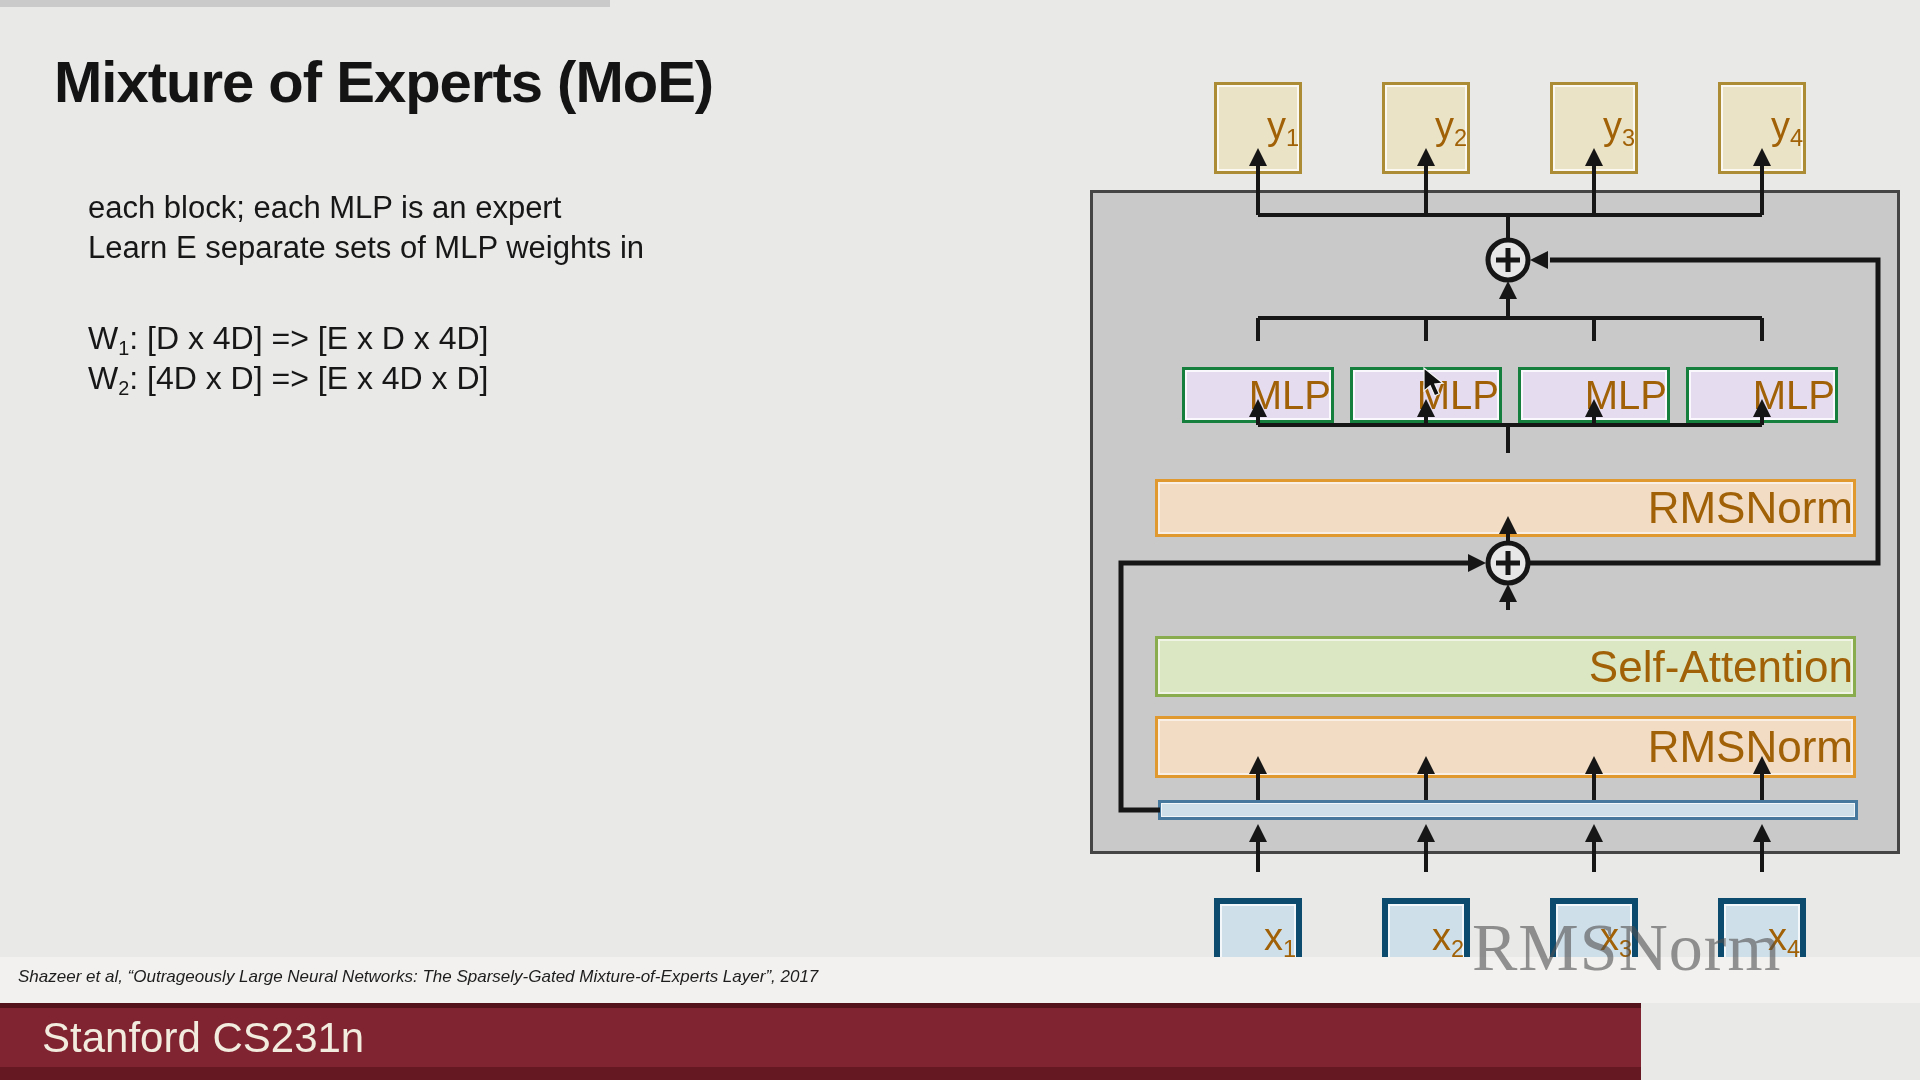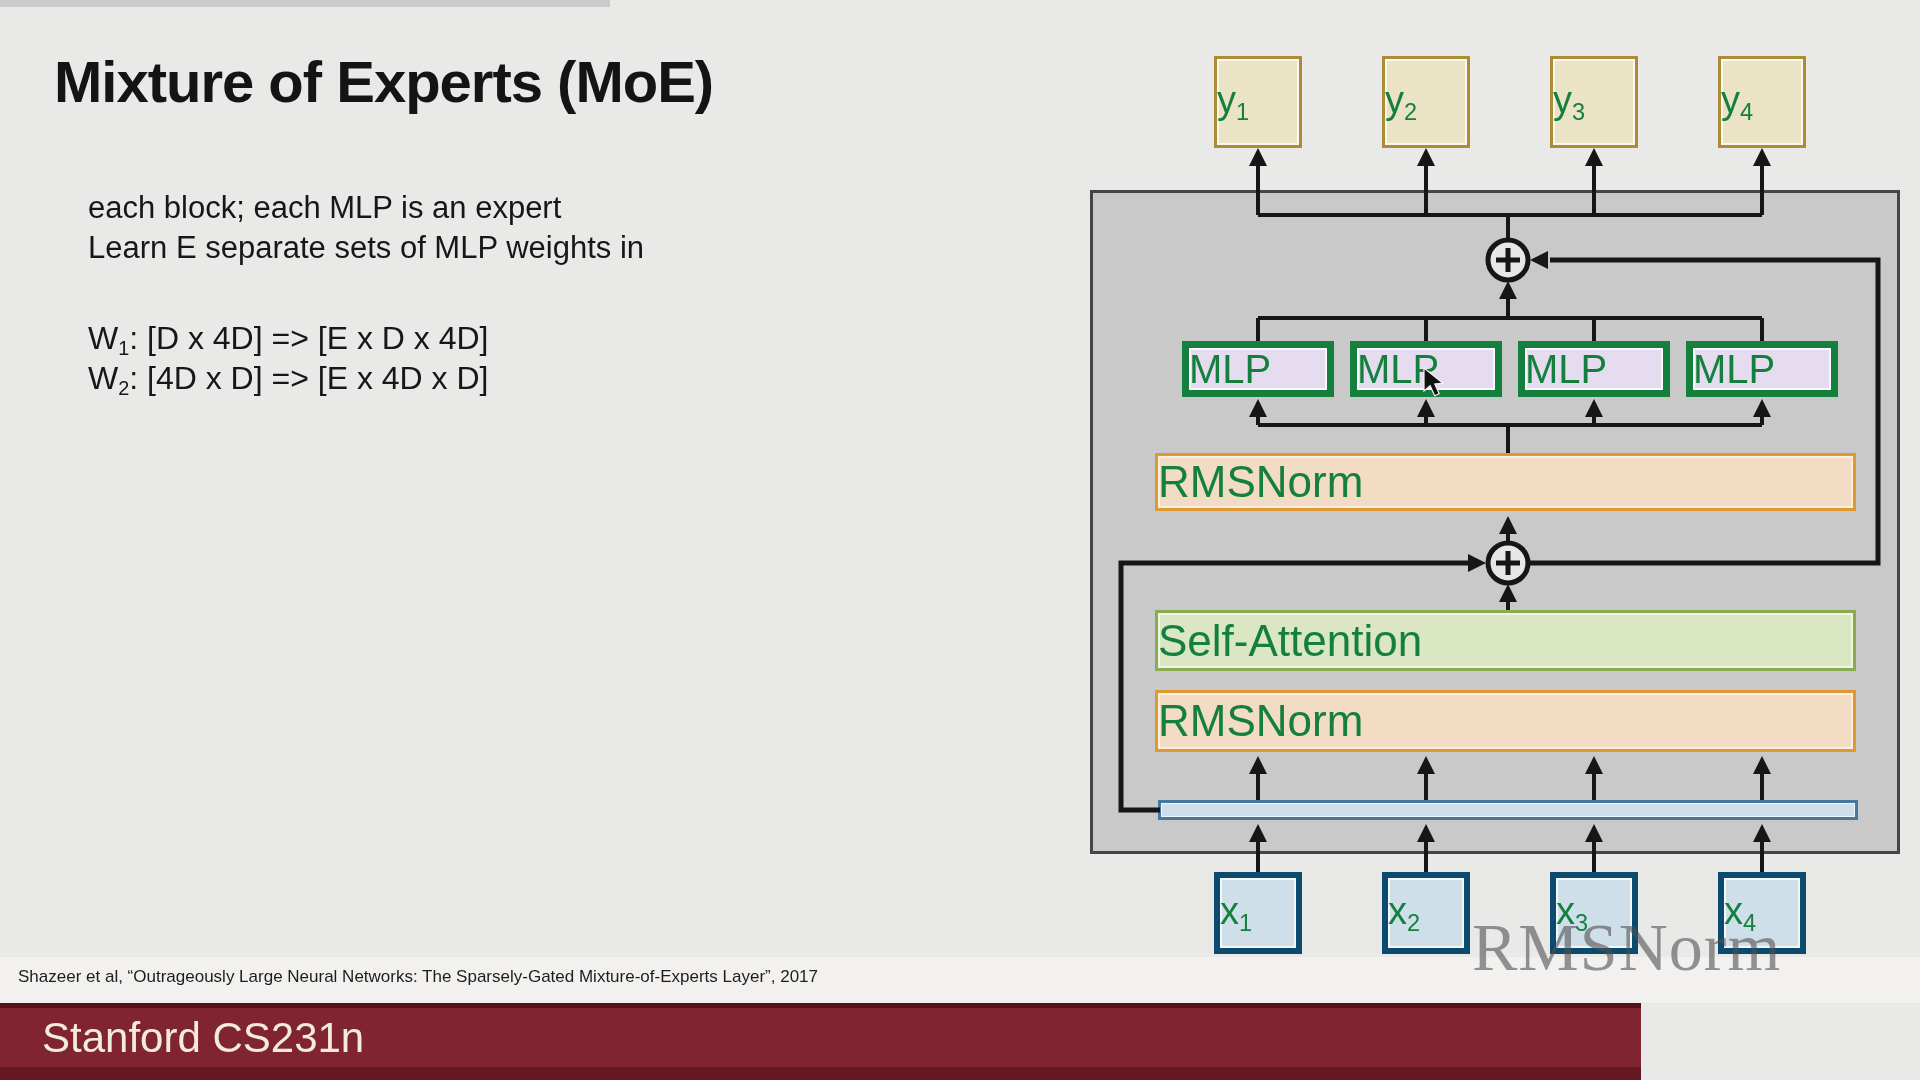--- a/index.html
+++ b/index.html
@@ -9,33 +9,33 @@
     font-family:"Liberation Sans", sans-serif;color:#1a1a1a;
   }
   .top-strip{position:absolute;left:0;top:0;width:610px;height:7px;background:rgba(0,0,0,.13);}
   .title{position:absolute;left:54px;top:48px;font-size:58px;font-weight:bold;letter-spacing:-1px;color:#141414;}
   .body-text{position:absolute;left:88px;top:188px;font-size:31px;line-height:40px;color:#171717;}
   .w-line{position:absolute;left:88px;font-size:32px;color:#171717;}
   .w1{top:320px;}
   .w2{top:360px;}
   sub{font-size:.62em;vertical-align:-0.28em;}
   .citation-strip{position:absolute;left:0;top:957px;width:1920px;height:46px;background:#f2f1ef;}
-  .citation{position:absolute;left:18px;top:967px;font-size:17px;color:#1d1d1d;}
+  .citation{position:absolute;left:18px;top:967px;font-size:17px;color:#1d1d1d;font-style:italic;}
   .footer{
     position:absolute;left:0;top:1003px;width:1641px;height:77px;
     background:linear-gradient(180deg,#54131b 0px,#54131b 5px,#812431 5px,#812431 64px,#651822 64px,#651822 77px);
   }
   .footer-text{position:absolute;left:42px;top:11px;font-size:42px;color:#f2ecdf;}
   
   .gray-block{position:absolute;left:1090px;top:190px;width:810px;height:664px;background:#c9c9c9;border:3px solid #454545;box-sizing:border-box;}
-  .dbox{position:absolute;box-sizing:border-box;display:flex;align-items:center;justify-content:flex-start;color:#15803d;}
+  .dbox{position:absolute;box-sizing:border-box;display:flex;align-items:center;justify-content:flex-end;color:#a16207;margin-top:26px;}
   .io-box{width:88px;font-size:38px;box-shadow:inset 0 0 0 2px rgba(255,255,255,.75);}
   .y-box{top:56px;height:92px;background:#ebe3c6;border:3px solid #ac8c35;}
   .x-box{top:872px;height:82px;background:#cfdfe9;border:6px solid #0c4a6e;}
-  .mlp-box{top:341px;height:56px;width:152px;font-size:40px;background:#e6dcef;border:7px solid #15803d;box-shadow:inset 0 0 0 2px rgba(255,255,255,.8);}
+  .mlp-box{top:341px;height:56px;width:152px;font-size:40px;background:#e6dcef;border:3px solid #15803d;box-shadow:inset 0 0 0 2px rgba(255,255,255,.8);}
   .wide-box{left:1155px;width:701px;font-size:44px;box-shadow:inset 0 0 0 2px rgba(255,255,255,.55);}
   .norm-top{top:453px;height:58px;background:#f2dcc4;border:3px solid #e0992f;}
   .attn{top:610px;height:61px;background:#dbe7c3;border:3px solid #88ac4e;}
   .norm-bottom{top:690px;height:62px;background:#f2dcc4;border:3px solid #e0992f;}
   .input-bar{position:absolute;left:1158px;top:800px;width:700px;height:20px;background:#cfdfe9;border:3px solid #46789e;box-sizing:border-box;box-shadow:inset 0 0 0 1px rgba(255,255,255,.7);}
   .wires{position:absolute;left:0;top:0;pointer-events:none;}
   .watermark{
     position:absolute;left:1472px;top:908px;font-family:"Liberation Serif", serif;
     font-size:68px;color:rgba(80,80,80,.60);letter-spacing:1px;z-index:30;
   }

